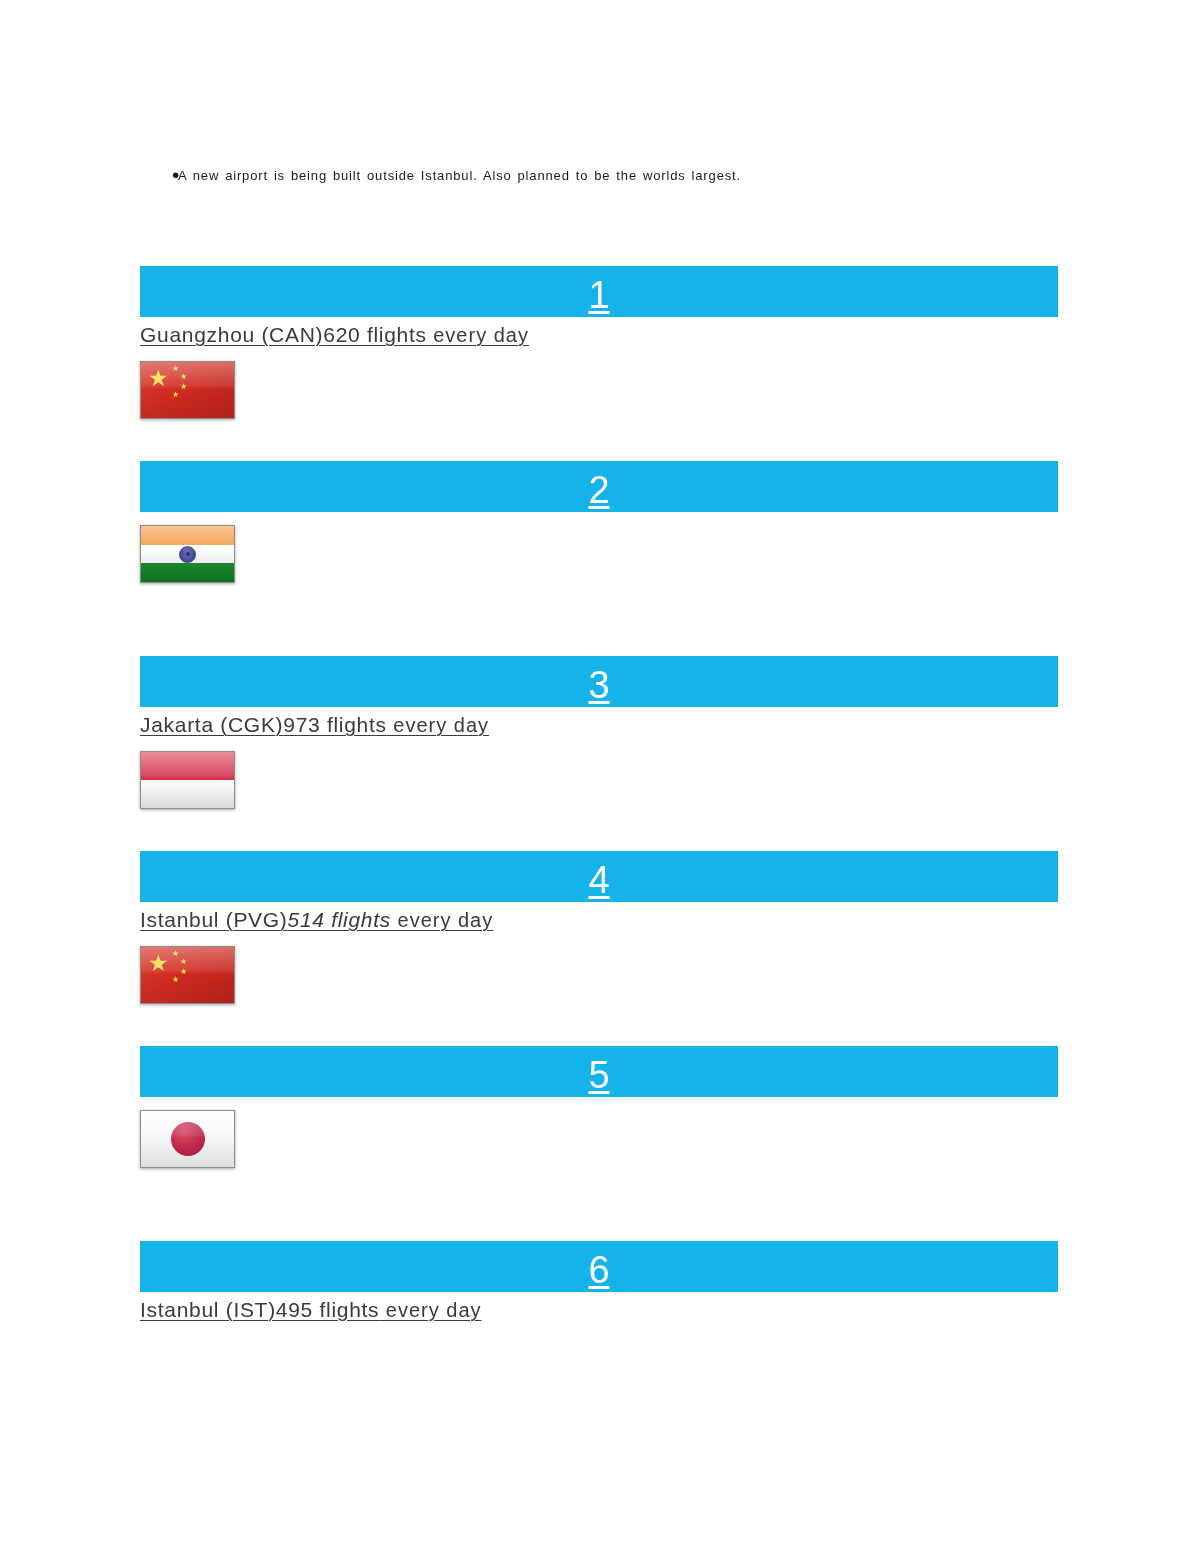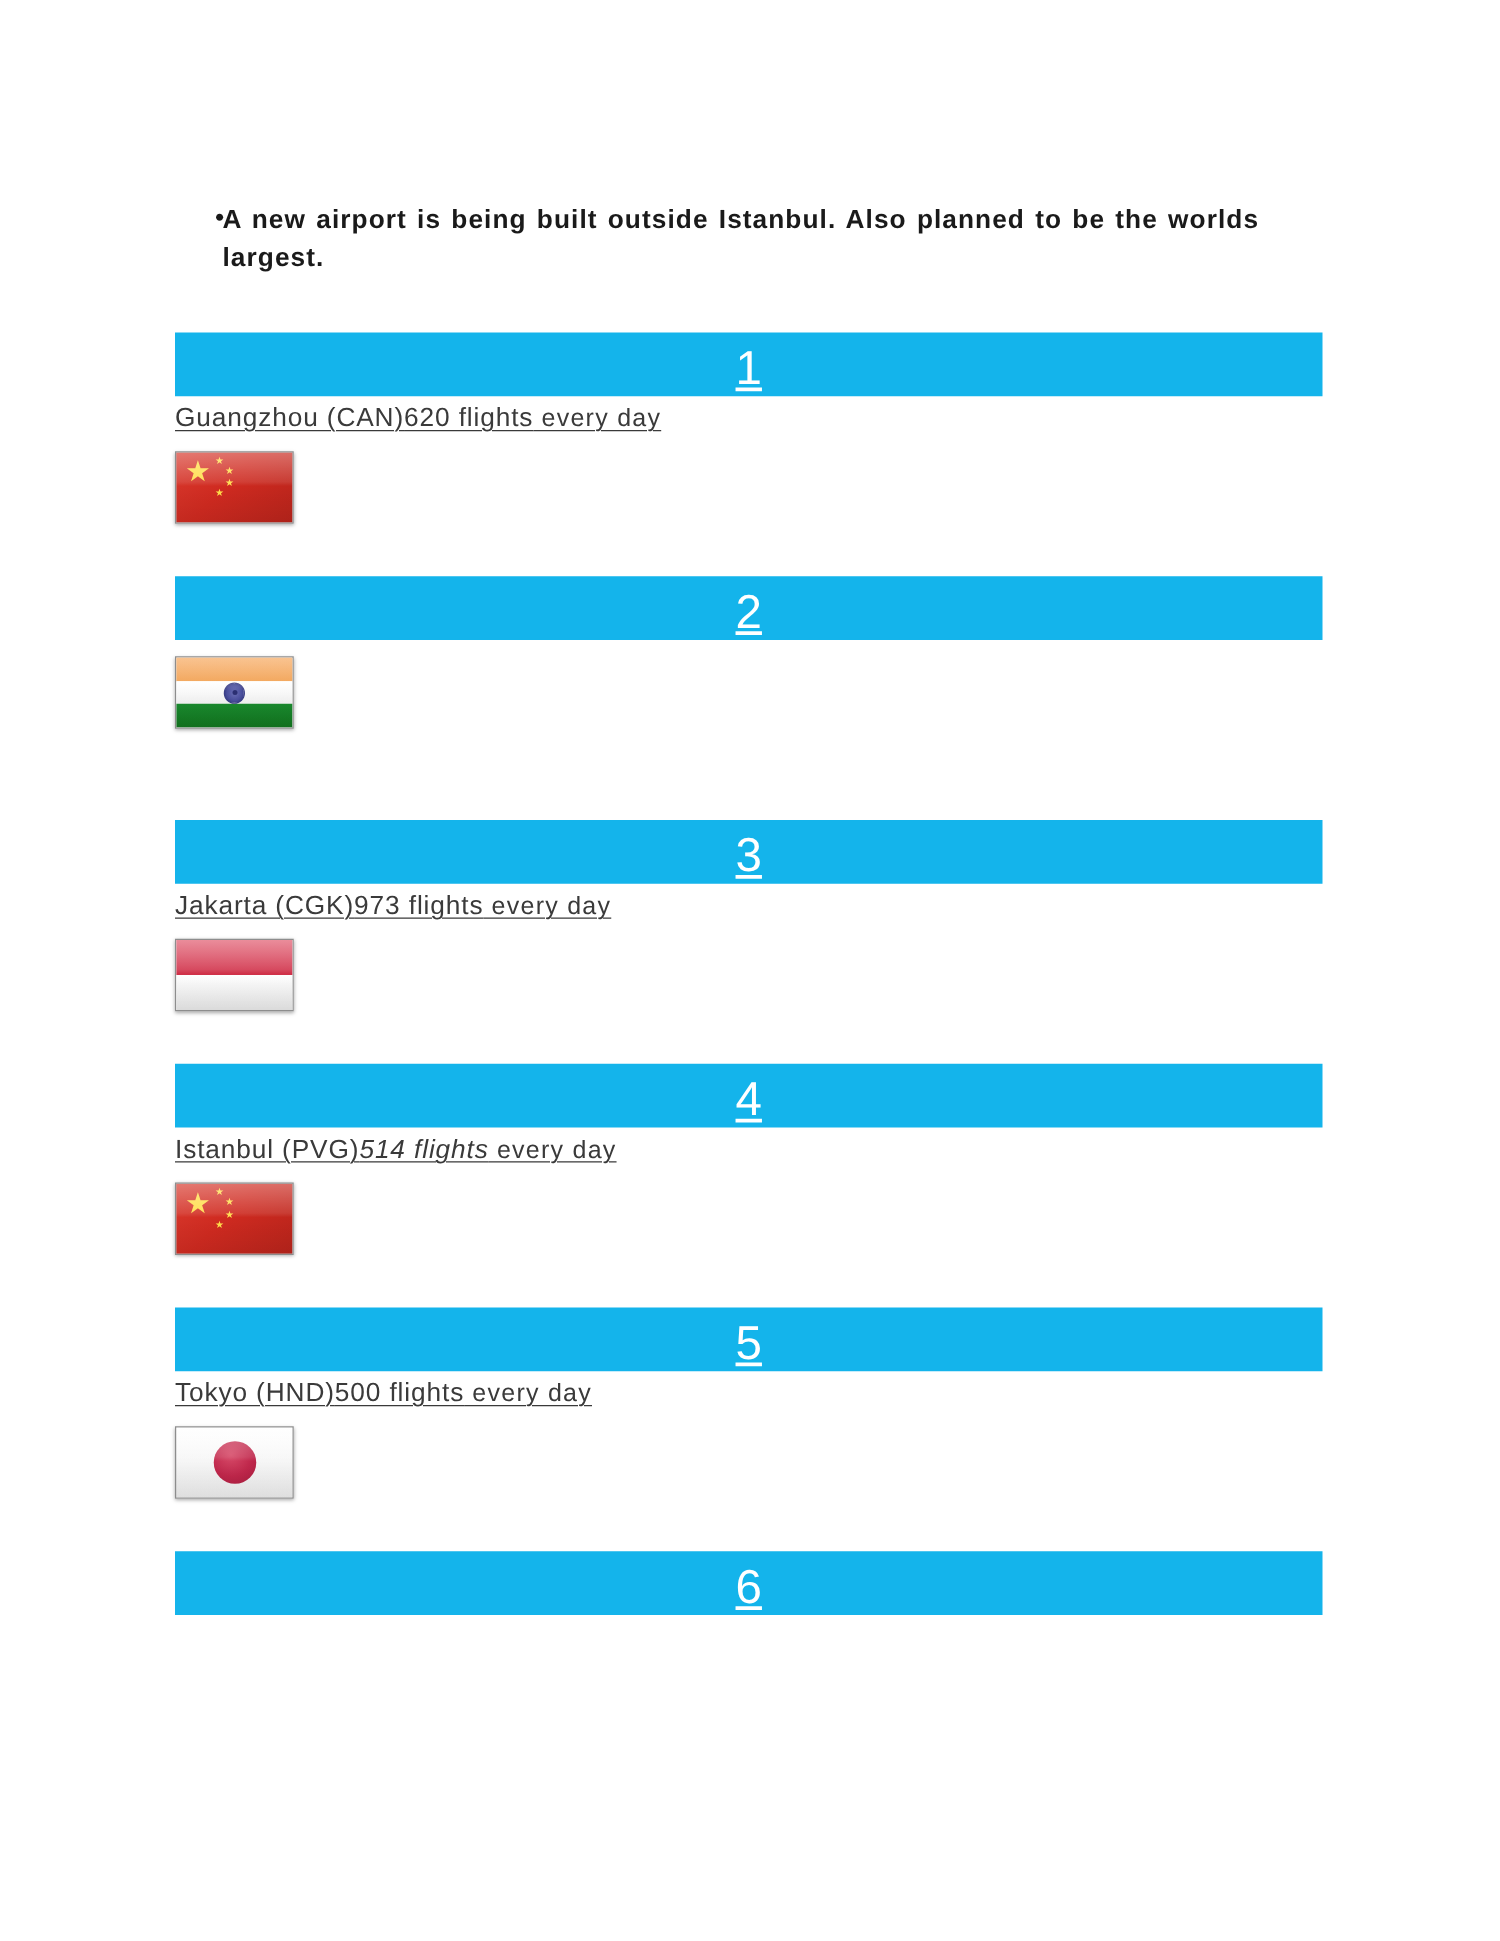--- a/index.html
+++ b/index.html
@@ -39,22 +39,22 @@
     color: #1a1a1a;
     font-size: 21px;
     line-height: 30px;
     text-align: left;
     padding-left: 32px;
     box-sizing: border-box;
   }
   .bullet-text {
     flex: 1;
     color: #1a1a1a;
-    font-size: 21px;
-    font-weight: bold;
+    font-size: 13px;
+    font-weight: normal;
     line-height: 31px;
     letter-spacing: 0.85px;
     word-spacing: 1.5px;
   }
 
   
   .entries {
     position: absolute;
     left: 140px;
     top: 266px;
@@ -244,26 +244,26 @@
           <span class="star s3">★</span>
           <span class="star s4">★</span>
           <span class="star s5">★</span>
           <span class="gloss"></span>
         </div>
       </div>
       <div class="entry">
         <div class="rank-bar">
           <span class="rank-number">5</span>
         </div>
-        <div class="caption"><span class="city">Tokyo (HND)</span><a class="flights" href="#" style="color:inherit;text-decoration:none;">500 flights</a><span class="suffix"> every day</span></div>
         <div class="flag flag-jp">
           <span class="disc"></span>
           <span class="gloss"></span>
         </div>
       </div>
       <div class="entry">
         <div class="rank-bar">
           <span class="rank-number">6</span>
         </div>
+        <div class="caption"><span class="city">Istanbul (IST)</span><a class="flights" href="#" style="color:inherit;text-decoration:none;">495 flights</a><span class="suffix"> every day</span></div>
       </div>
     </div>
 
 </div>
 
 </body></html>

